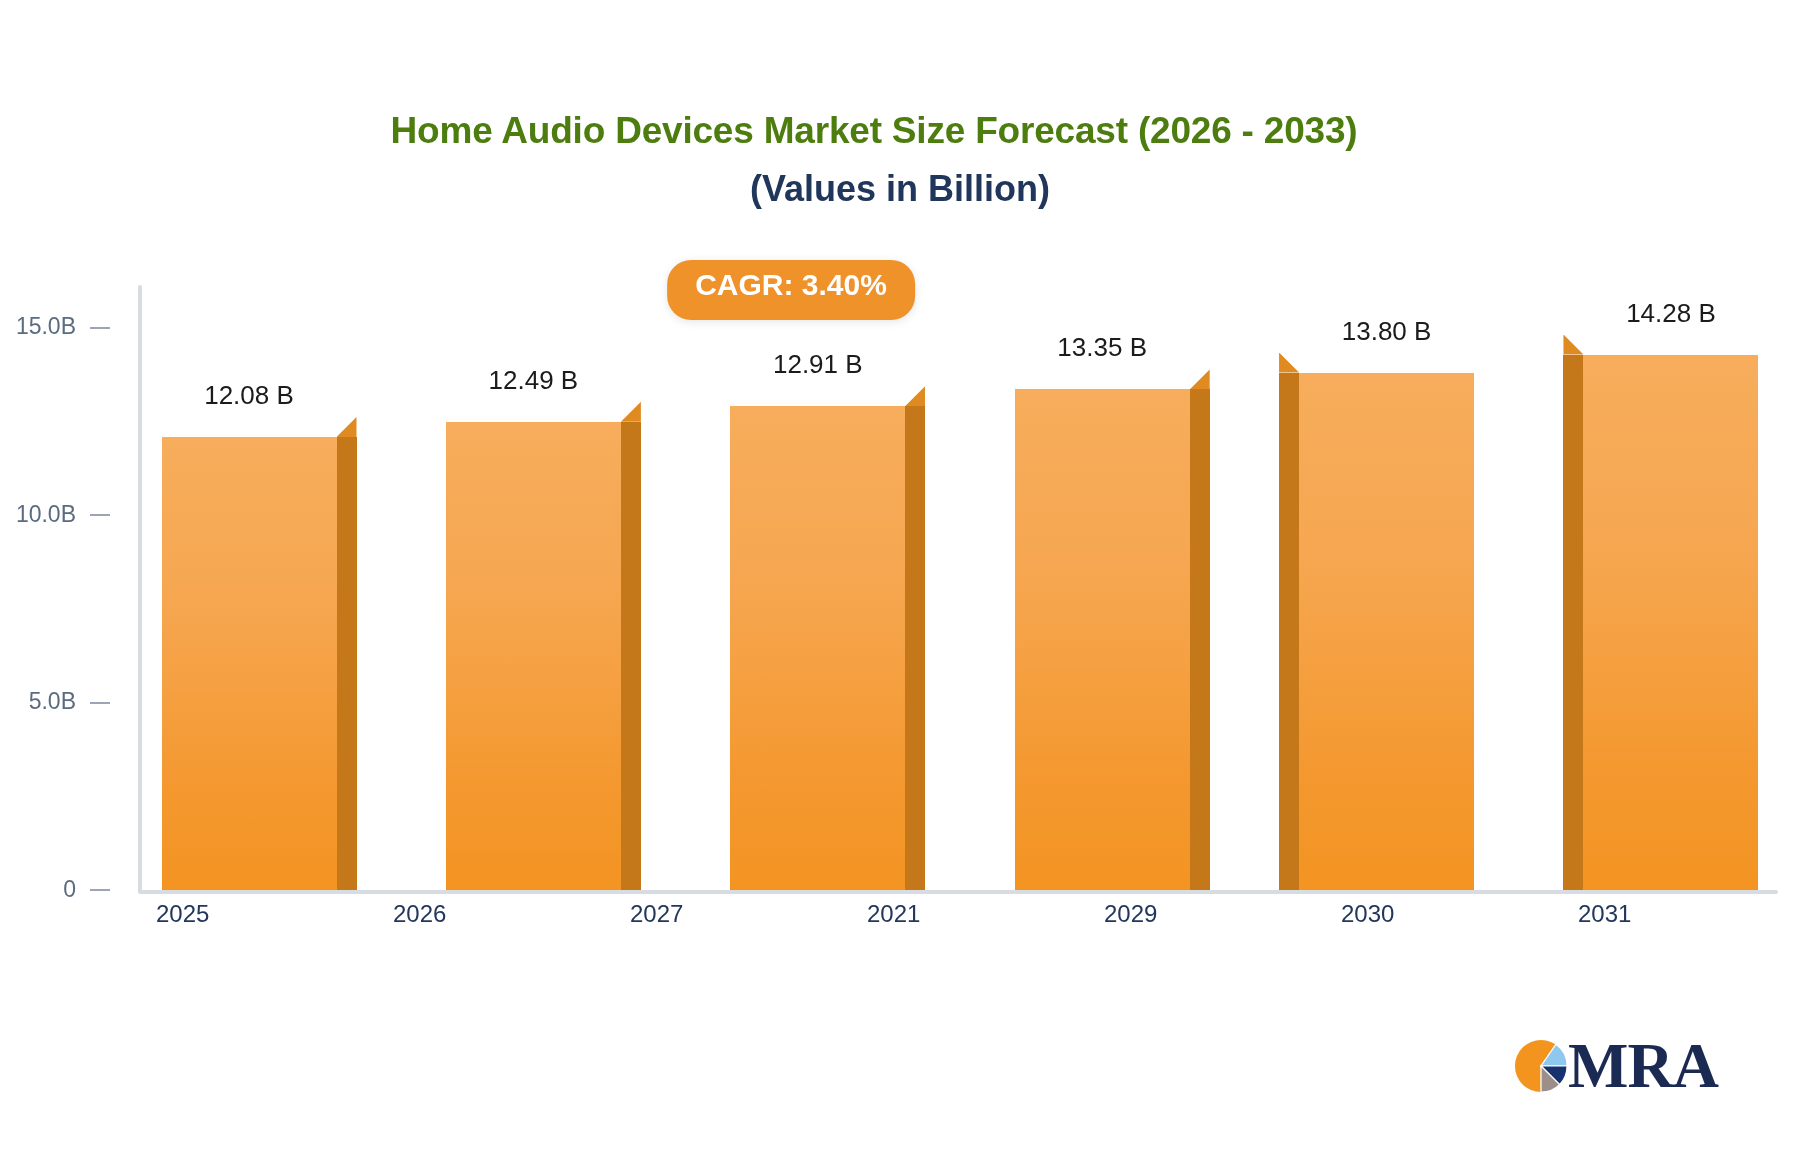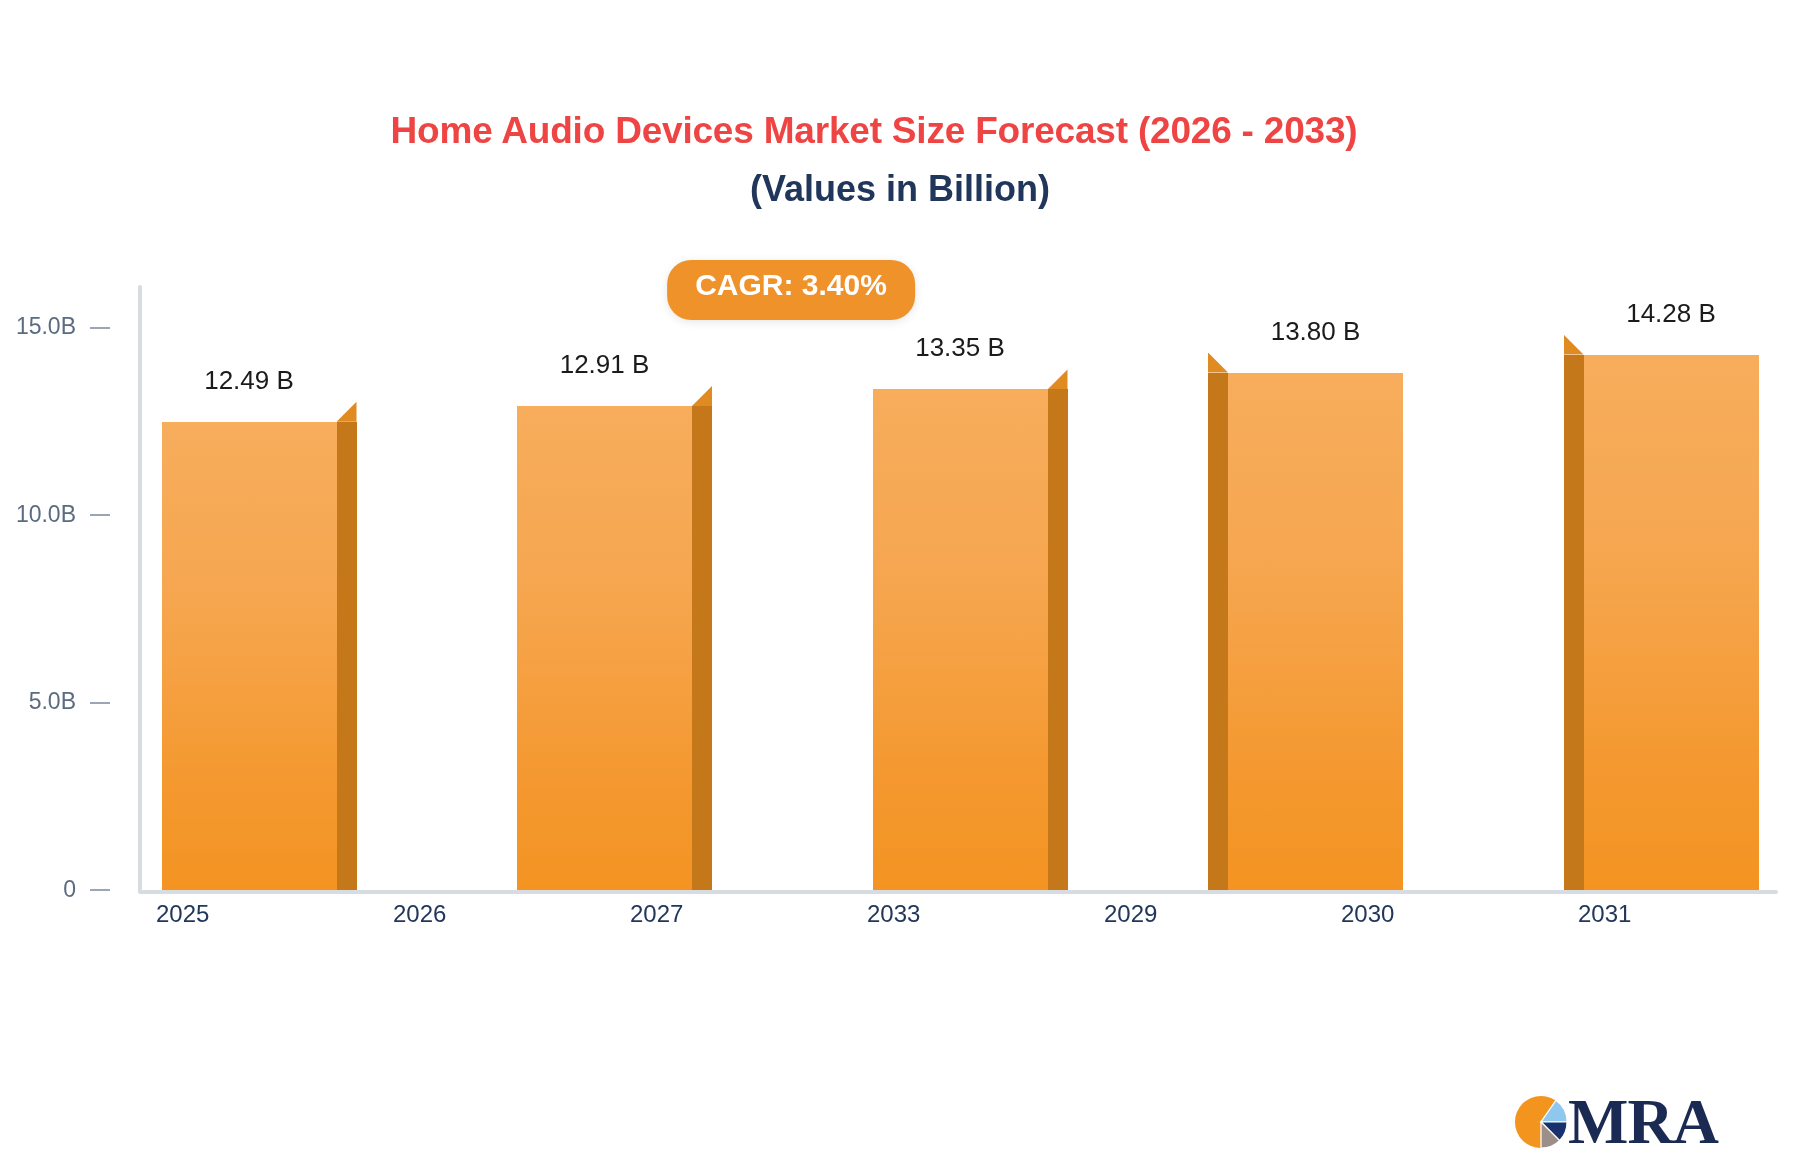--- a/index.html
+++ b/index.html
@@ -9,21 +9,21 @@
     font-family: "Liberation Sans", "DejaVu Sans", sans-serif;
     overflow: hidden;
   }
   .page { position: relative; width: 1800px; height: 1156px; background: #fff; }
 
   
   .title {
     position: absolute; left: 0; top: 110px; width: 1748px;
     text-align: center;
     font-size: 37px; font-weight: 700; letter-spacing: -0.2px;
-    color: #ef4444;
+    color: #4d7c0f;
   }
   .subtitle {
     position: absolute; left: 0; top: 168px; width: 1800px;
     text-align: center;
     font-size: 36px; font-weight: 700;
     color: #20365a;
   }
 
   
   .plot {
@@ -117,21 +117,21 @@
     font-size: 30px; font-weight: 700;
     padding: 8px 28px 18px 28px;
     border-radius: 24px;
     white-space: nowrap;
     box-shadow: 0 2px 10px rgba(0,0,0,0.10);
     z-index: 20;
   }
 
   
   .logo {
-    position: absolute; left: 1510px; top: 1091px;
+    position: absolute; left: 1510px; top: 1035px;
     display: flex; align-items: center; gap: 2px;
   }
   .logo .mark { width: 62px; height: 62px; display: block; }
   .logo .word {
     font-family: "Liberation Serif", "DejaVu Serif", serif;
     font-size: 64px; font-weight: 700; color: #1b2a52;
     line-height: 0.92; letter-spacing: -1px;
     margin-left: -6px;
   }
 </style>
@@ -162,20 +162,28 @@
           <span class="lab">10.0B</span>
           <span class="dash"></span>
         </div>
         <div class="ytick" style="top: 37.5px;">
           <span class="lab">15.0B</span>
           <span class="dash"></span>
         </div>
       </div>
     <div class="bars" id="bars">
         <div class="barwrap sright">
+          <div class="vallabel" style="bottom: 479px;">12.08 B</div>
+          <div class="bar3d" style="height: 453px;">
+            <div class="face"></div>
+            <div class="side right"></div>
+            <div class="cap right"></div>
+          </div>
+        </div>
+        <div class="barwrap sright">
           <div class="vallabel" style="bottom: 494.375px;">12.49 B</div>
           <div class="bar3d" style="height: 468.375px;">
             <div class="face"></div>
             <div class="side right"></div>
             <div class="cap right"></div>
           </div>
         </div>
         <div class="barwrap sright">
           <div class="vallabel" style="bottom: 510.125px;">12.91 B</div>
           <div class="bar3d" style="height: 484.125px;">
@@ -208,21 +216,21 @@
             <div class="cap left"></div>
           </div>
         </div>
       </div>
   </div>
 
   <div class="xlabels" id="xlabels">
       <div class="xl">2025</div>
       <div class="xl">2026</div>
       <div class="xl">2027</div>
-      <div class="xl">2033</div>
+      <div class="xl">2021</div>
       <div class="xl">2029</div>
       <div class="xl">2030</div>
       <div class="xl">2031</div>
     </div>
 
   <div class="logo">
     <svg class="mark" viewBox="0 0 100 100">
       <circle cx="50" cy="50" r="42" fill="#f3941f"></circle>
       <path d="M50 50 L92 50 A42 42 0 0 0 74 15 Z" fill="#8fc8ef" stroke="#ffffff" stroke-width="2"></path>
       <path d="M50 50 L92 50 A42 42 0 0 1 80 80 Z" fill="#17316e" stroke="#ffffff" stroke-width="2"></path>

